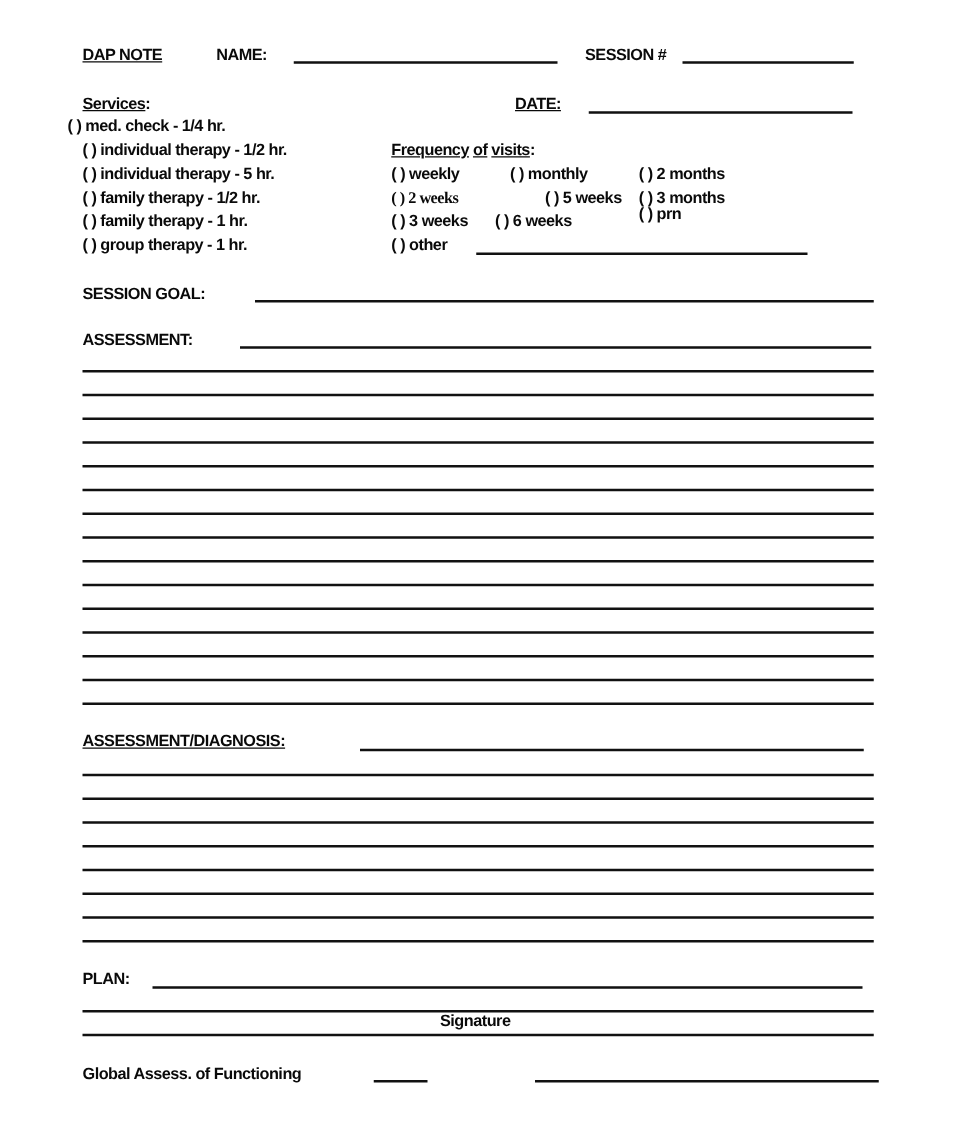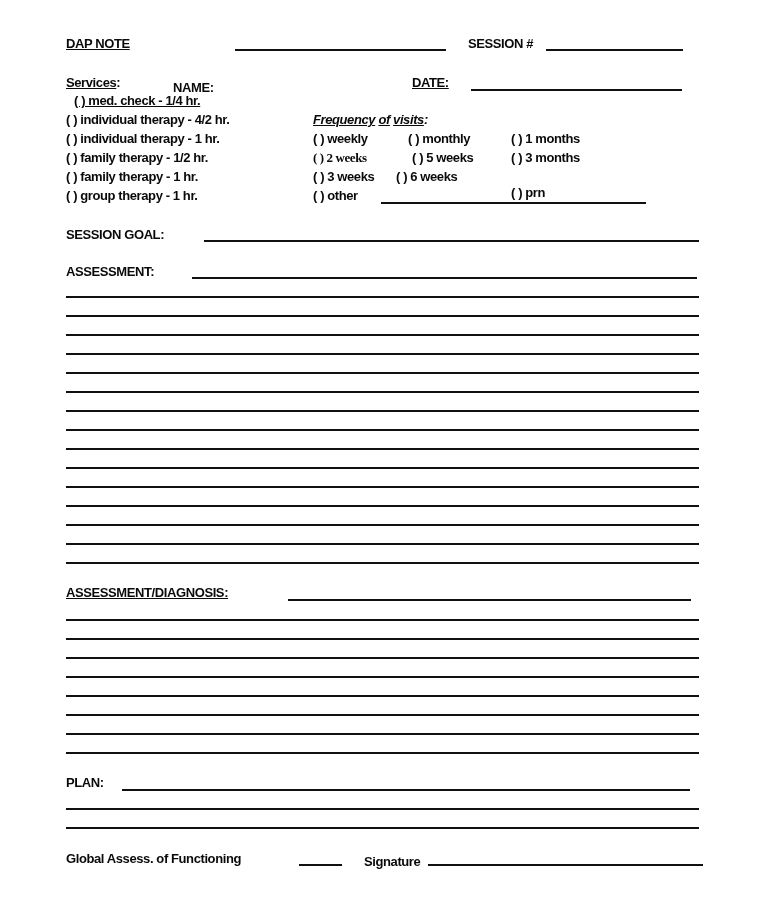--- a/index.html
+++ b/index.html
@@ -6,51 +6,51 @@
   body { width:768px; height:906px; position:relative; overflow:hidden;
          font-family:"Liberation Sans", sans-serif; color:#0a0a0a; }
   .t { position:absolute; font-weight:bold; font-size:13px; letter-spacing:-0.4px; white-space:nowrap; line-height:15px; }
   .u { text-decoration:underline; }
   .ln { position:absolute; height:2px; background:#111; }
 </style>
 </head>
 <body>
 
 <span class="t u" style="left:66px;top:36px;">DAP NOTE</span>
-<span class="t" style="left:173px;top:36px;margin-top:44px;">NAME:</span>
+<span class="t" style="left:173px;top:36px;">NAME:</span>
 <div class="ln" style="left:235px;top:49px;width:211px;"></div>
 <span class="t" style="left:468px;top:36px;">SESSION #</span>
 <div class="ln" style="left:546px;top:49px;width:137px;"></div>
 
 <span class="t" style="left:412px;top:75px;text-decoration:underline;">DATE:</span>
 <div class="ln" style="left:471px;top:89px;width:211px;"></div>
 
 <span class="t" style="left:66px;top:75px;"><span class="u">Services</span><span>:</span></span>
-<span class="t" style="left:74px;top:93px;text-decoration:underline;">( ) med. check - 1/4 hr.</span>
-<span class="t" style="left:66px;top:112px;">( ) individual therapy - 4/2 hr.</span>
-<span class="t" style="left:66px;top:131px;">( ) individual therapy - 1 hr.</span>
+<span class="t" style="left:54px;top:93px;">( ) med. check - 1/4 hr.</span>
+<span class="t" style="left:66px;top:112px;">( ) individual therapy - 1/2 hr.</span>
+<span class="t" style="left:66px;top:131px;">( ) individual therapy - 5 hr.</span>
 <span class="t" style="left:66px;top:150px;">( ) family therapy - 1/2 hr.</span>
 <span class="t" style="left:66px;top:169px;">( ) family therapy -  1 hr.</span>
 <span class="t" style="left:66px;top:188px;">( ) group therapy -  1 hr.</span>
 
-<span class="t" style="left:313px;top:112px;font-style:italic;"><span class="u">Frequency</span> <span class="u">of</span> <span class="u">visits</span><span>:</span></span>
+<span class="t" style="left:313px;top:112px;"><span class="u">Frequency</span> <span class="u">of</span> <span class="u">visits</span><span>:</span></span>
 
 <span class="t" style="left:313px;top:131px;">( ) weekly</span>
 <span class="t" style="left:313px;top:150px;font-family:Liberation Serif, serif;">( ) 2 weeks</span>
 <span class="t" style="left:313px;top:169px;">( ) 3 weeks</span>
 <span class="t" style="left:313px;top:188px;">( ) other</span>
 <div class="ln" style="left:381px;top:202px;width:265px;"></div>
 
 <span class="t" style="left:408px;top:131px;">( ) monthly</span>
-<span class="t" style="left:412px;top:150px;text-align:right;">( ) 5 weeks</span>
+<span class="t" style="left:436px;top:150px;text-align:right;">( ) 5 weeks</span>
 <span class="t" style="left:396px;top:169px;">( ) 6 weeks</span>
 
-<span class="t" style="left:511px;top:131px;">( ) 1 months</span>
+<span class="t" style="left:511px;top:131px;">( ) 2 months</span>
 <span class="t" style="left:511px;top:150px;">( ) 3 months</span>
-<span class="t" style="left:511px;top:185px;">( ) prn</span>
+<span class="t" style="left:511px;top:163px;">( ) prn</span>
 
 <span class="t" style="left:66px;top:227px;">SESSION GOAL:</span>
 <div class="ln" style="left:204px;top:240px;width:495px;"></div>
 
 <span class="t" style="left:66px;top:264px;">ASSESSMENT:</span>
 <div class="ln" style="left:192px;top:277px;width:505px;"></div>
 <div id="desc-lines">
     <div class="ln" style="left: 66px; top: 296px; width: 633px;"></div>
     <div class="ln" style="left: 66px; top: 315px; width: 633px;"></div>
     <div class="ln" style="left: 66px; top: 334px; width: 633px;"></div>
@@ -83,14 +83,14 @@
 
 <span class="t" style="left:66px;top:775px;">PLAN:</span>
 <div class="ln" style="left:122px;top:789px;width:568px;"></div>
 <div id="plan-lines">
     <div class="ln" style="left: 66px; top: 808px; width: 633px;"></div>
     <div class="ln" style="left: 66px; top: 827px; width: 633px;"></div>
   </div>
 
 <span class="t" style="left:66px;top:851px;">Global Assess. of Functioning</span>
 <div class="ln" style="left:299px;top:864px;width:43px;"></div>
-<span class="t" style="left:352px;top:854px;margin-left:12px;">Signature</span>
+<span class="t" style="left:352px;top:809px;">Signature</span>
 <div class="ln" style="left:428px;top:864px;width:275px;"></div>
 
 </body></html>

